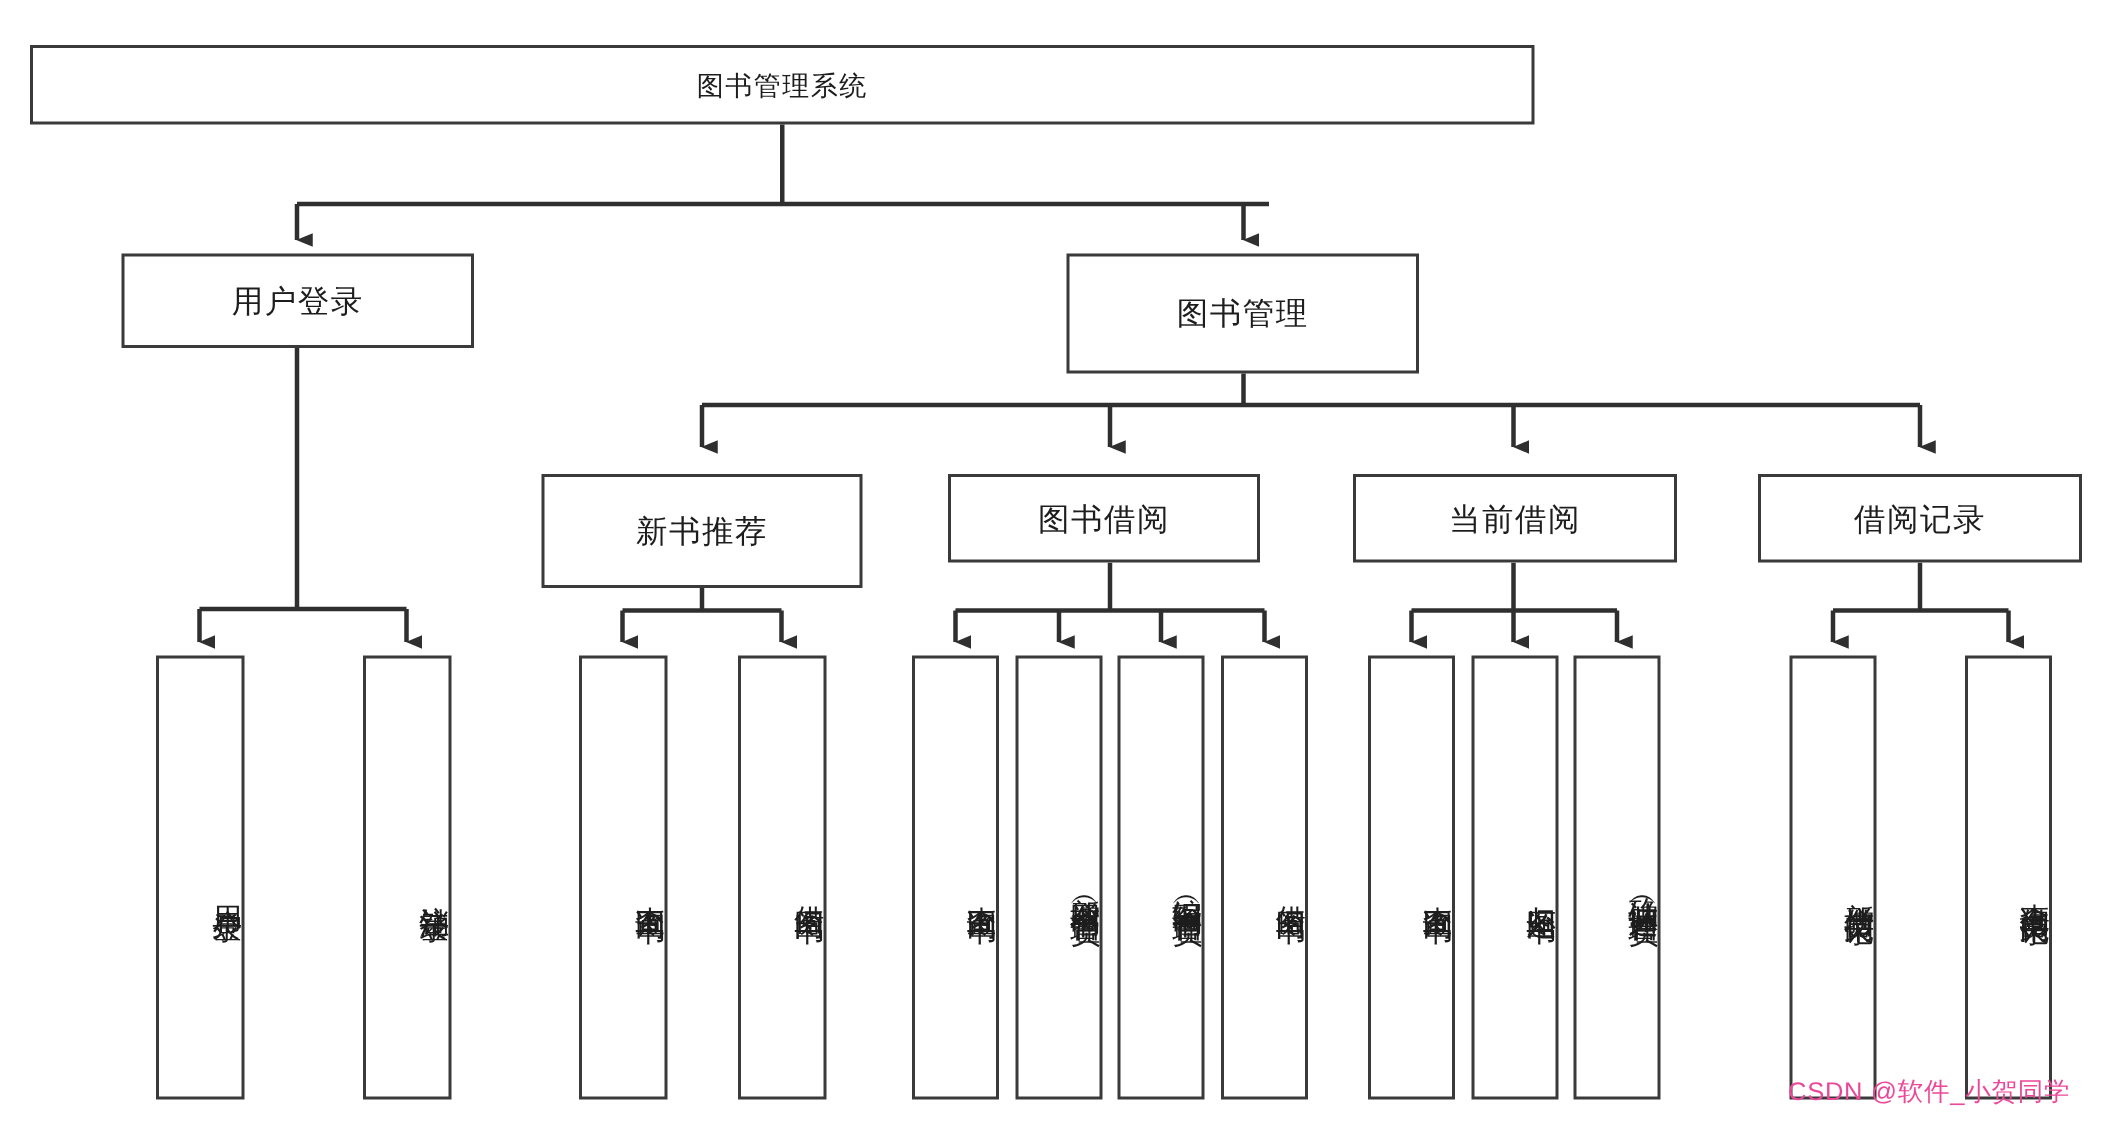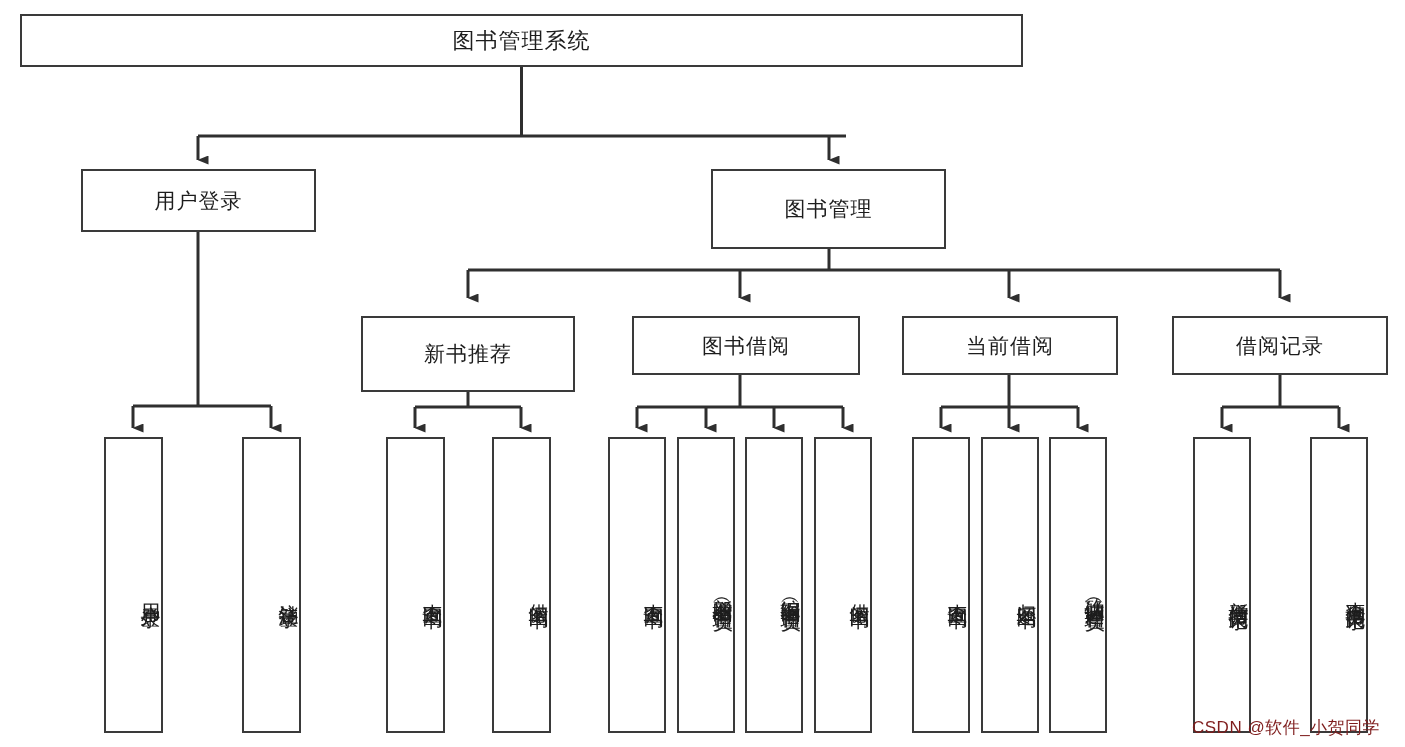--- a/index.html
+++ b/index.html
@@ -44,26 +44,27 @@
     justify-content:center;
     padding-top:14px;
     line-height:1.05;
   }
   .node.v span{
     writing-mode:vertical-rl;
     text-orientation:upright;
     display:block;
   }
   .node.root{
-    font-size:22px;
+    font-size:18px;
+    margin-top:16px;
   }
   .watermark{
     position:absolute;
     font-size:17px;
-    color:#7f1d1d;
+    color:#ec4899;
     letter-spacing:0.5px;
     white-space:nowrap;
   }
 </style>
 </head>
 <body>
 
 <div id="canvas">
 
   <svg id="wires" viewBox="0 0 1405 747">
@@ -123,21 +124,21 @@
   <div class="node h" style="left:81px;top:169px;width:235px;height:63px;">
     <span>用户登录</span>
   </div>
   <div class="node h" style="left:711px;top:169px;width:235px;height:80px;">
     <span>图书管理</span>
   </div>
 
   <div class="node h" style="left:361px;top:316px;width:214px;height:76px;">
     <span>新书推荐</span>
   </div>
-  <div class="node h" style="left:632px;top:316px;width:228px;height:59px;">
+  <div class="node h" style="left:632px;top:316px;width:208px;height:59px;">
     <span>图书借阅</span>
   </div>
   <div class="node h" style="left:902px;top:316px;width:216px;height:59px;align-items:center;">
     <span>当前借阅</span>
   </div>
   <div class="node h" style="left:1172px;top:316px;width:216px;height:59px;">
     <span>借阅记录</span>
   </div>
 
   <div class="node v" style="left:104px;top:437px;width:59px;height:296px;">

